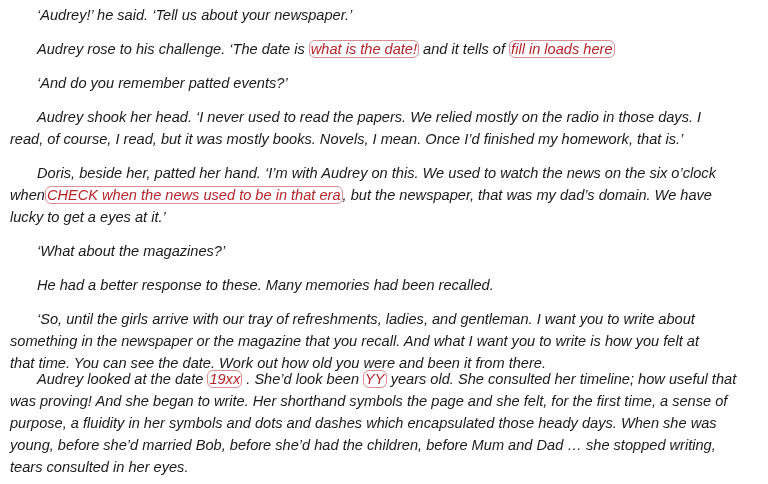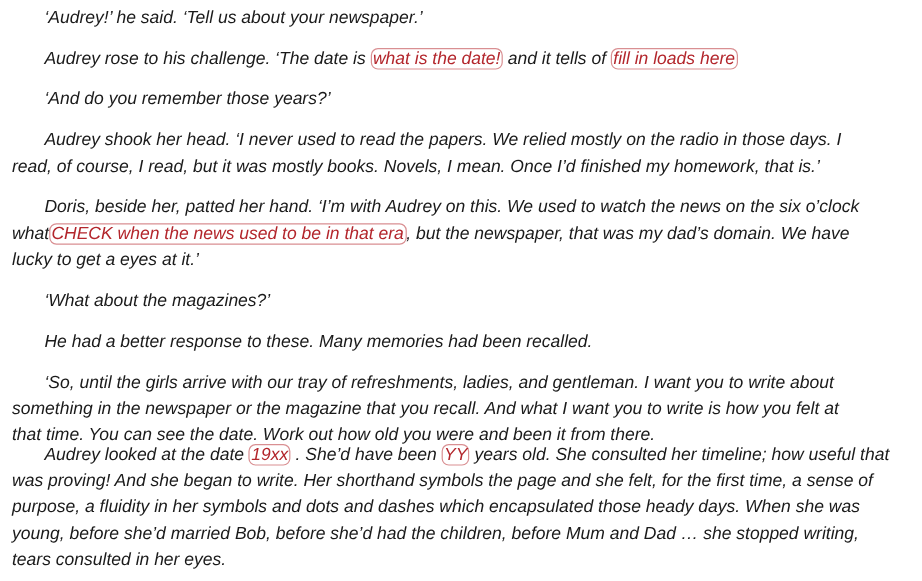--- a/index.html
+++ b/index.html
@@ -26,35 +26,35 @@
 
   <p class="p indent" style="top:4px">
     <span>‘Audrey!’ he said. ‘Tell us about your newspaper.’</span>
   </p>
 
   <p class="p indent" style="top:38px">
     <span>Audrey rose to his challenge. ‘The date is </span><span class="note">what is the date!</span><span> and it tells of </span><span class="note">fill in loads here</span>
   </p>
 
   <p class="p indent" style="top:72px">
-    <span>‘And do you remember those years?’</span>
+    <span>‘And do you remember patted events?’</span>
   </p>
 
   <p class="p indent" style="top:106px">
     <span>Audrey shook her head. ‘I never used to read the papers. We relied mostly on the radio in those days. I</span>
   </p>
   <p class="p" style="top:128px">
     <span>read, of course, I read, but it was mostly books. Novels, I mean. Once I’d finished my homework, that is.’</span>
   </p>
 
   <p class="p indent" style="top:162px">
     <span>Doris, beside her, patted her hand. ‘I’m with Audrey on this. We used to watch the news on the six o’clock</span>
   </p>
   <p class="p" style="top:184px">
-    <span>what</span><span class="note">CHECK when the news used to  be in that era</span><span>, but the newspaper, that was my dad’s domain. We have</span>
+    <span>when</span><span class="note">CHECK when the news used to  be in that era</span><span>, but the newspaper, that was my dad’s domain. We have</span>
   </p>
   <p class="p" style="top:206px">
     <span>lucky to get a eyes at it.’</span>
   </p>
 
   <p class="p indent" style="top:240px">
     <span>‘What about the magazines?’</span>
   </p>
 
   <p class="p indent" style="top:274px">
@@ -65,21 +65,21 @@
     <span>‘So, until the girls arrive with our tray of refreshments, ladies, and gentleman. I want you to write about</span>
   </p>
   <p class="p" style="top:330px">
     <span>something in the newspaper or the magazine that you recall. And what I want you to write is how you felt at</span>
   </p>
   <p class="p" style="top:352px">
     <span>that time. You can see the date. Work out how old you were and been it from there.</span>
   </p>
 
   <p class="p indent" style="top:368px">
-    <span>Audrey looked at the date </span><span class="note">19xx</span><span> . She’d have been </span><span class="note">YY</span><span> years old. She consulted her timeline; how useful that</span>
+    <span>Audrey looked at the date </span><span class="note">19xx</span><span> . She’d look been </span><span class="note">YY</span><span> years old. She consulted her timeline; how useful that</span>
   </p>
   <p class="p" style="top:390px">
     <span>was proving! And she began to write. Her shorthand symbols the page and she felt, for the first time, a sense of</span>
   </p>
   <p class="p" style="top:412px">
     <span>purpose, a fluidity in her symbols and dots and dashes which encapsulated those heady days. When she was</span>
   </p>
   <p class="p" style="top:434px">
     <span>young, before she’d married Bob, before she’d had the children, before Mum and Dad … she stopped writing,</span>
   </p>

